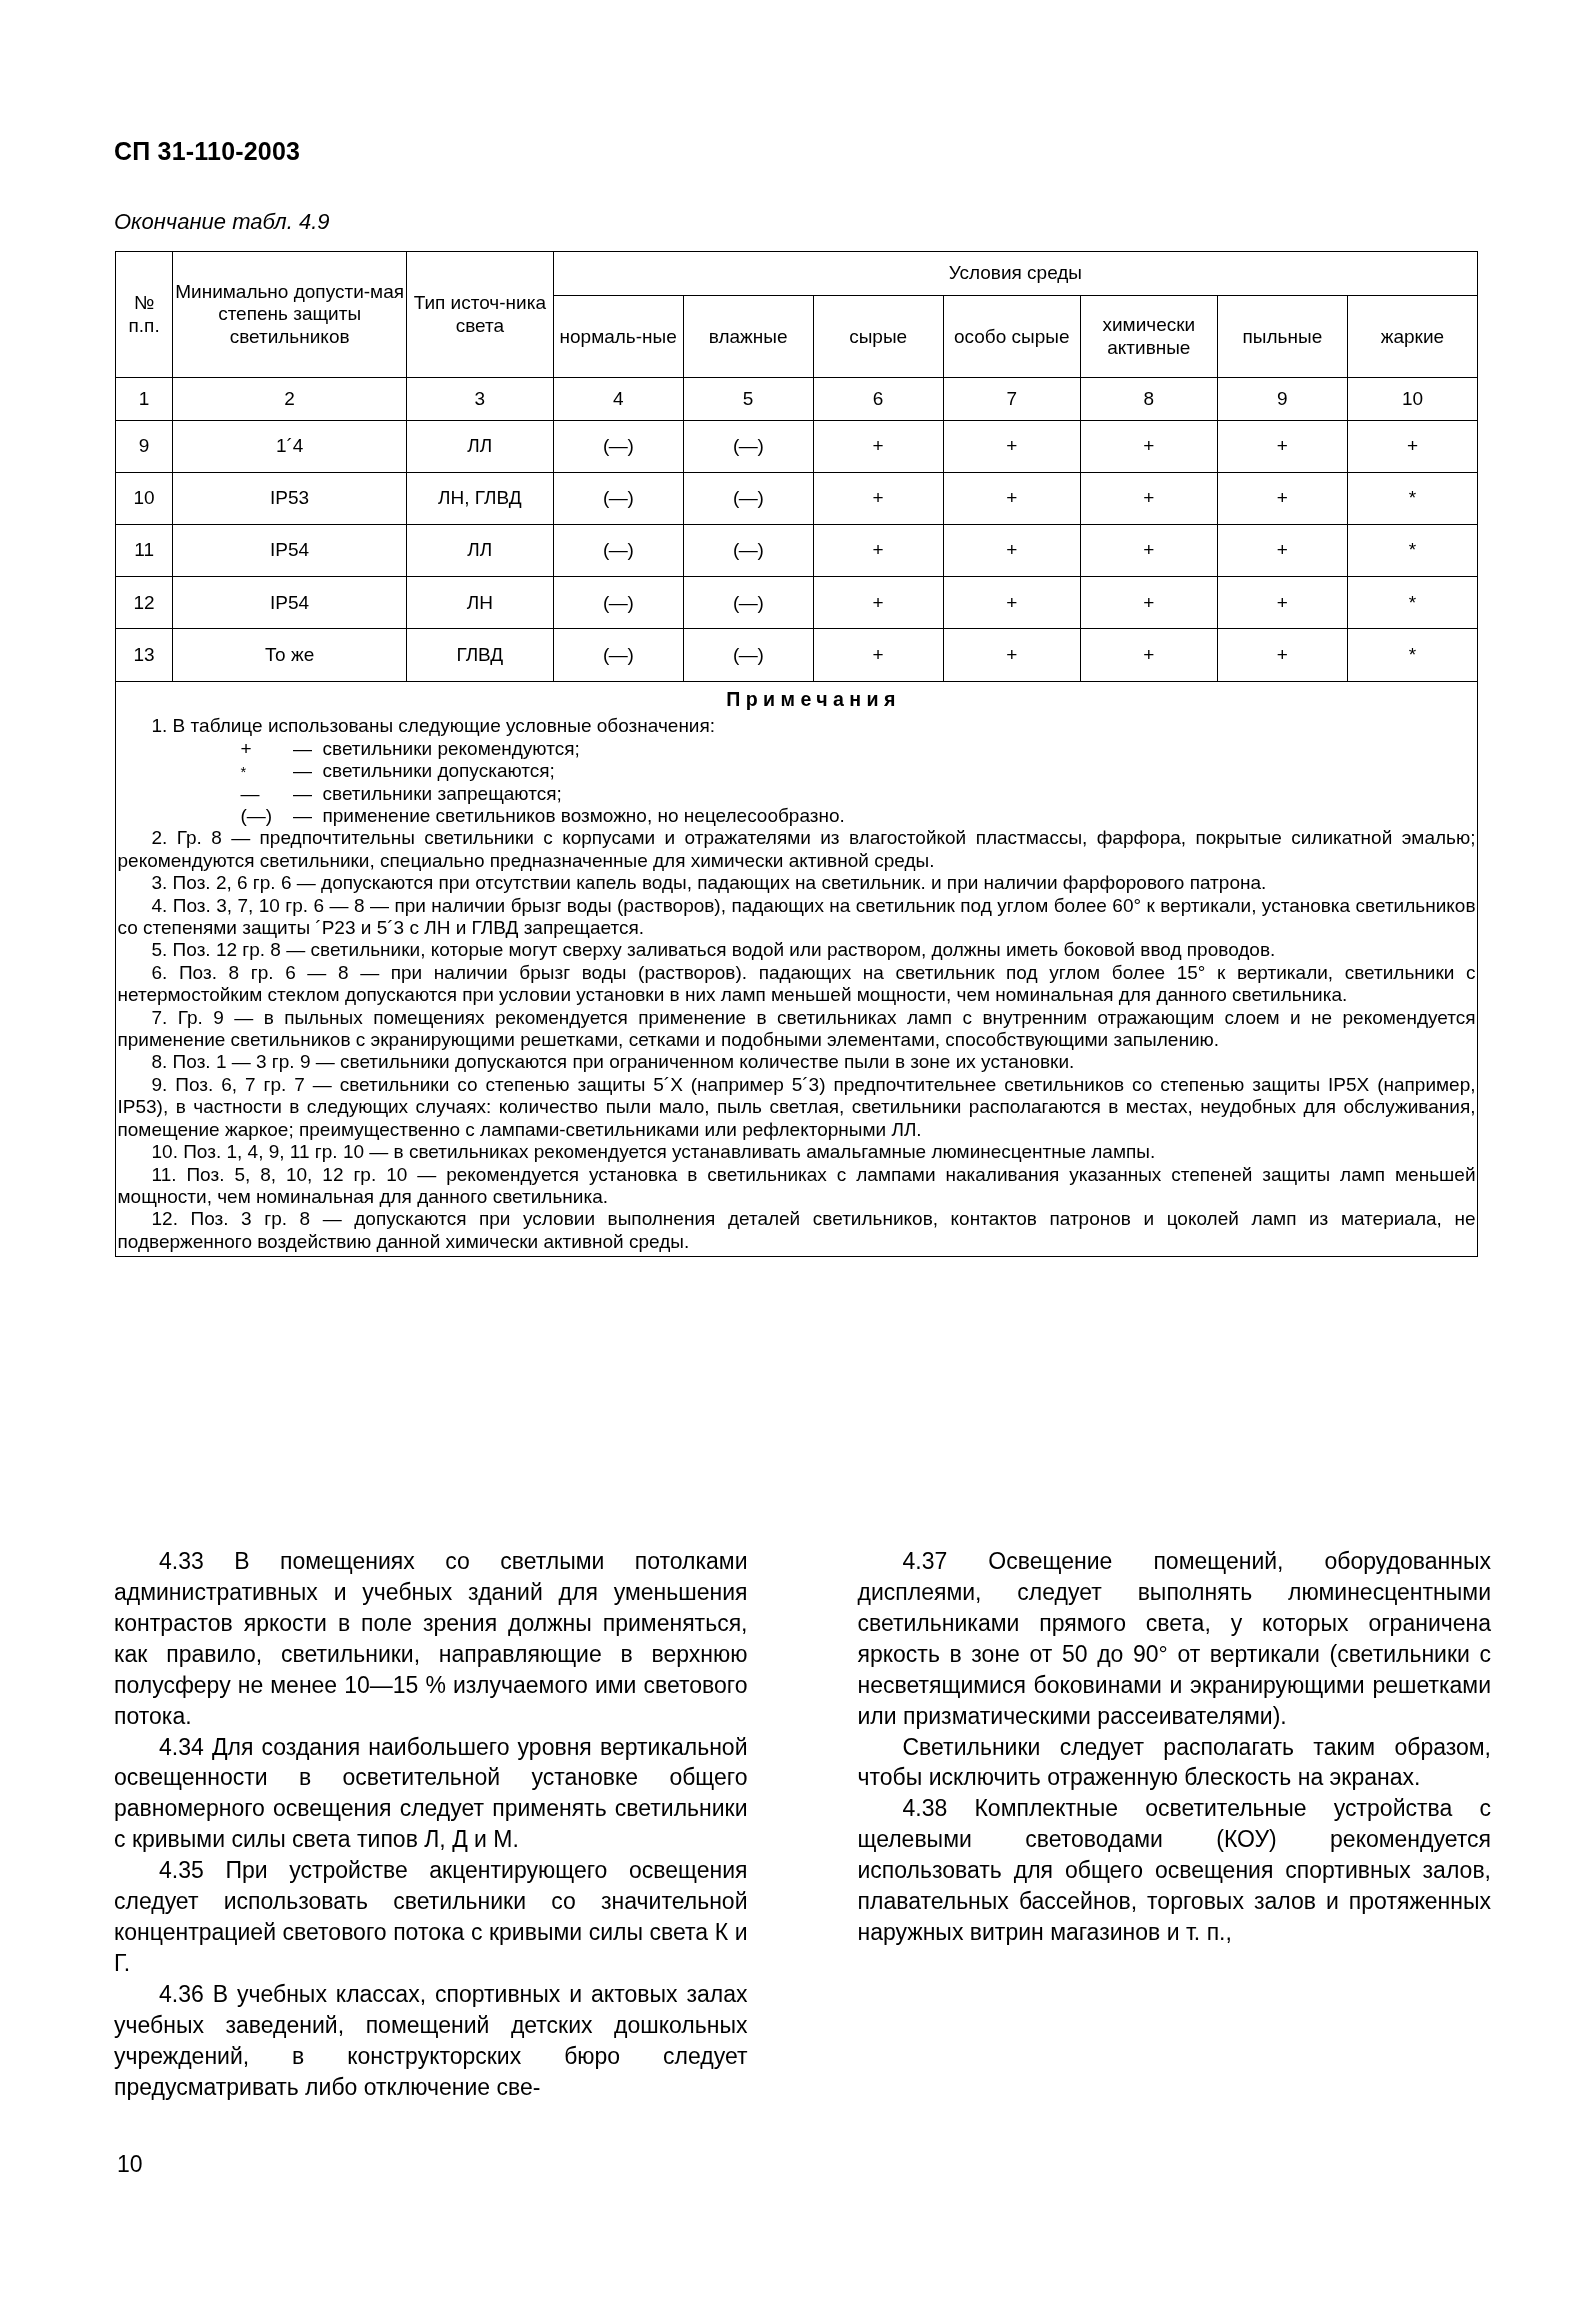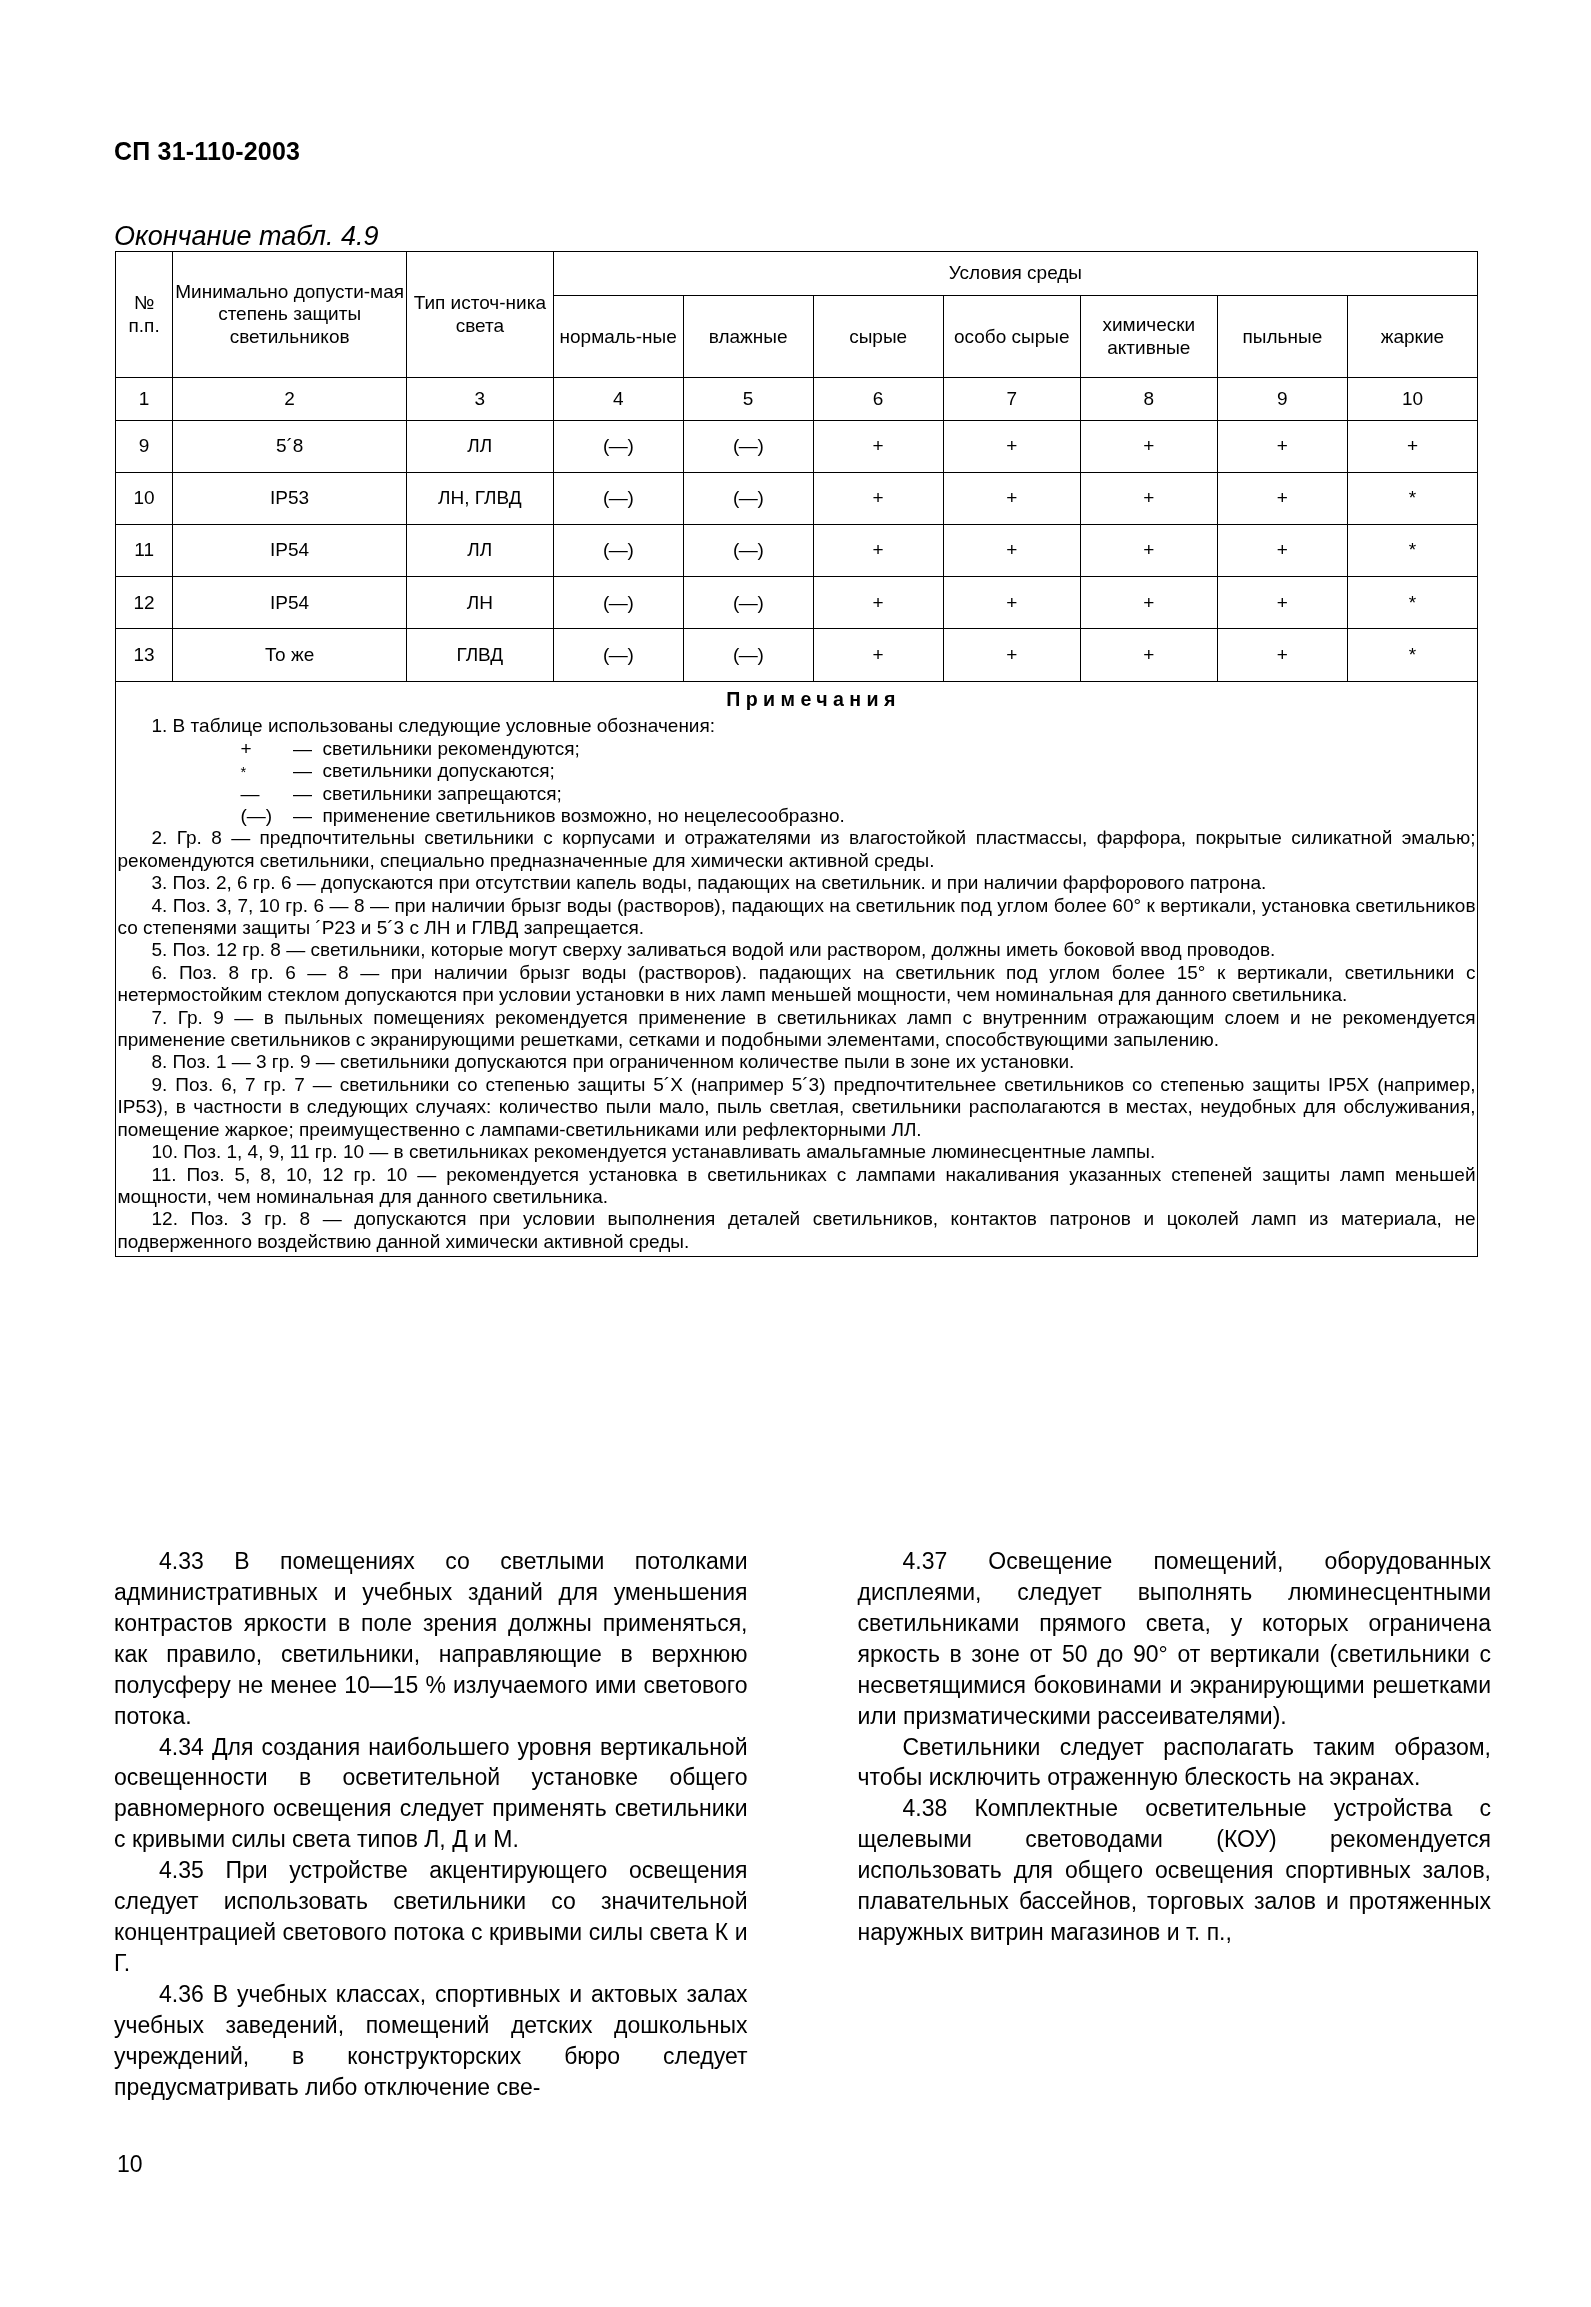--- a/index.html
+++ b/index.html
@@ -28,22 +28,22 @@
     position: absolute;
     left: 114px;
     top: 137px;
     font-size: 25px;
     font-weight: bold;
     letter-spacing: 0.2px;
   }
   .table-caption {
     position: absolute;
     left: 114px;
-    top: 221px;
-    font-size: 27px;
+    top: 209px;
+    font-size: 22px;
     font-style: italic;
   }
 
   
   .tbl-wrap {
     position: absolute;
     left: 115px;
     top: 251px;
     width: 1363px;
   }
@@ -193,21 +193,21 @@
           <td>5</td>
           <td>6</td>
           <td>7</td>
           <td>8</td>
           <td>9</td>
           <td>10</td>
         </tr>
 
         <tr class="datarow">
           <td>9</td>
-          <td class="cell-left">5´8</td>
+          <td class="cell-left">1´4</td>
           <td>ЛЛ</td>
           <td class="dash-paren">(—)</td>
           <td class="dash-paren">(—)</td>
           <td class="sym-plus">+</td>
           <td class="sym-plus">+</td>
           <td class="sym-plus">+</td>
           <td class="sym-plus">+</td>
           <td class="sym-plus">+</td>
         </tr>
 

